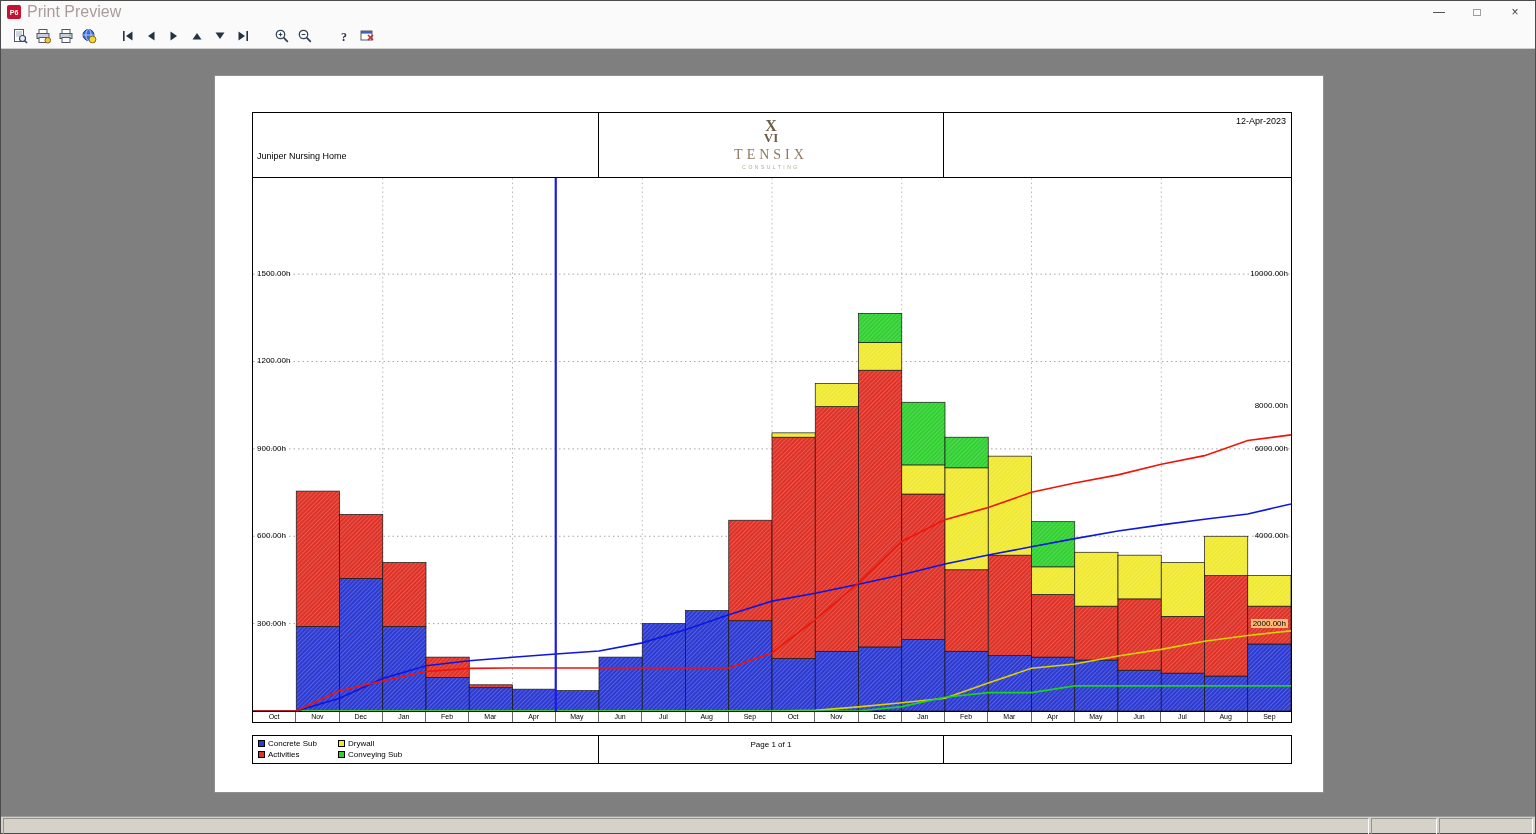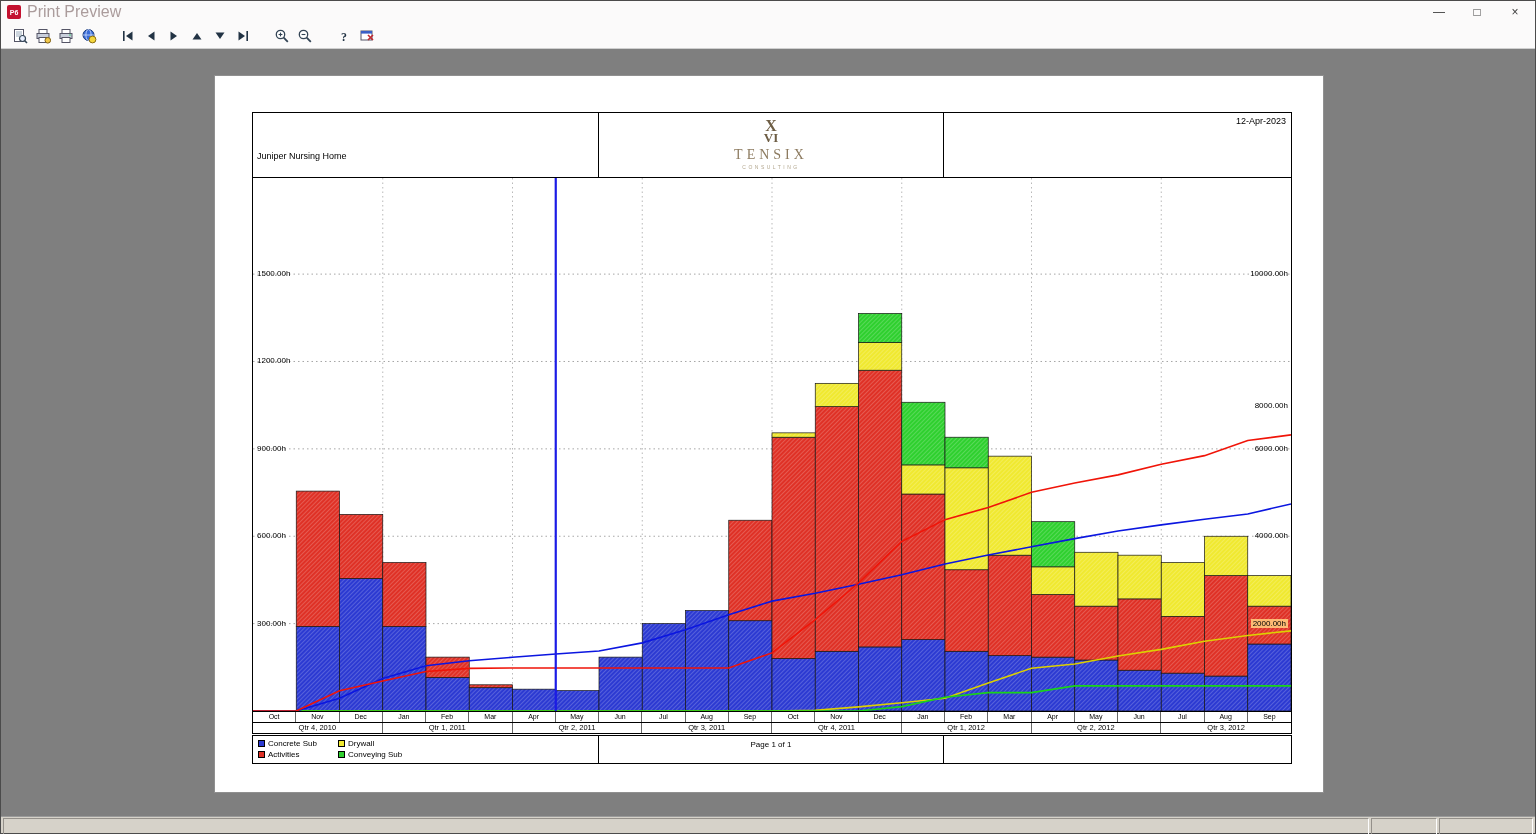--- a/index.html
+++ b/index.html
@@ -350,30 +350,20 @@
             <div class="mcell">Jan</div>
             <div class="mcell">Feb</div>
             <div class="mcell">Mar</div>
             <div class="mcell">Apr</div>
             <div class="mcell">May</div>
             <div class="mcell">Jun</div>
             <div class="mcell">Jul</div>
             <div class="mcell">Aug</div>
             <div class="mcell">Sep</div>
           </div>
-        <div id="quarters-row">
-            <div class="qcell">Qtr 4, 2010</div>
-            <div class="qcell">Qtr 1, 2011</div>
-            <div class="qcell">Qtr 2, 2011</div>
-            <div class="qcell">Qtr 3, 2011</div>
-            <div class="qcell">Qtr 4, 2011</div>
-            <div class="qcell">Qtr 1, 2012</div>
-            <div class="qcell">Qtr 2, 2012</div>
-            <div class="qcell">Qtr 3, 2012</div>
-          </div>
       </div>
 
       <div class="footer-box">
         <div class="fcell" id="legend">
             <div class="lg-row">
               <span class="lg-item">
                 <span class="lg-swatch" style="background: rgb(44, 58, 210);"></span>
                 <span class="lg-label">Concrete Sub</span>
               </span>
               <span class="lg-item">

